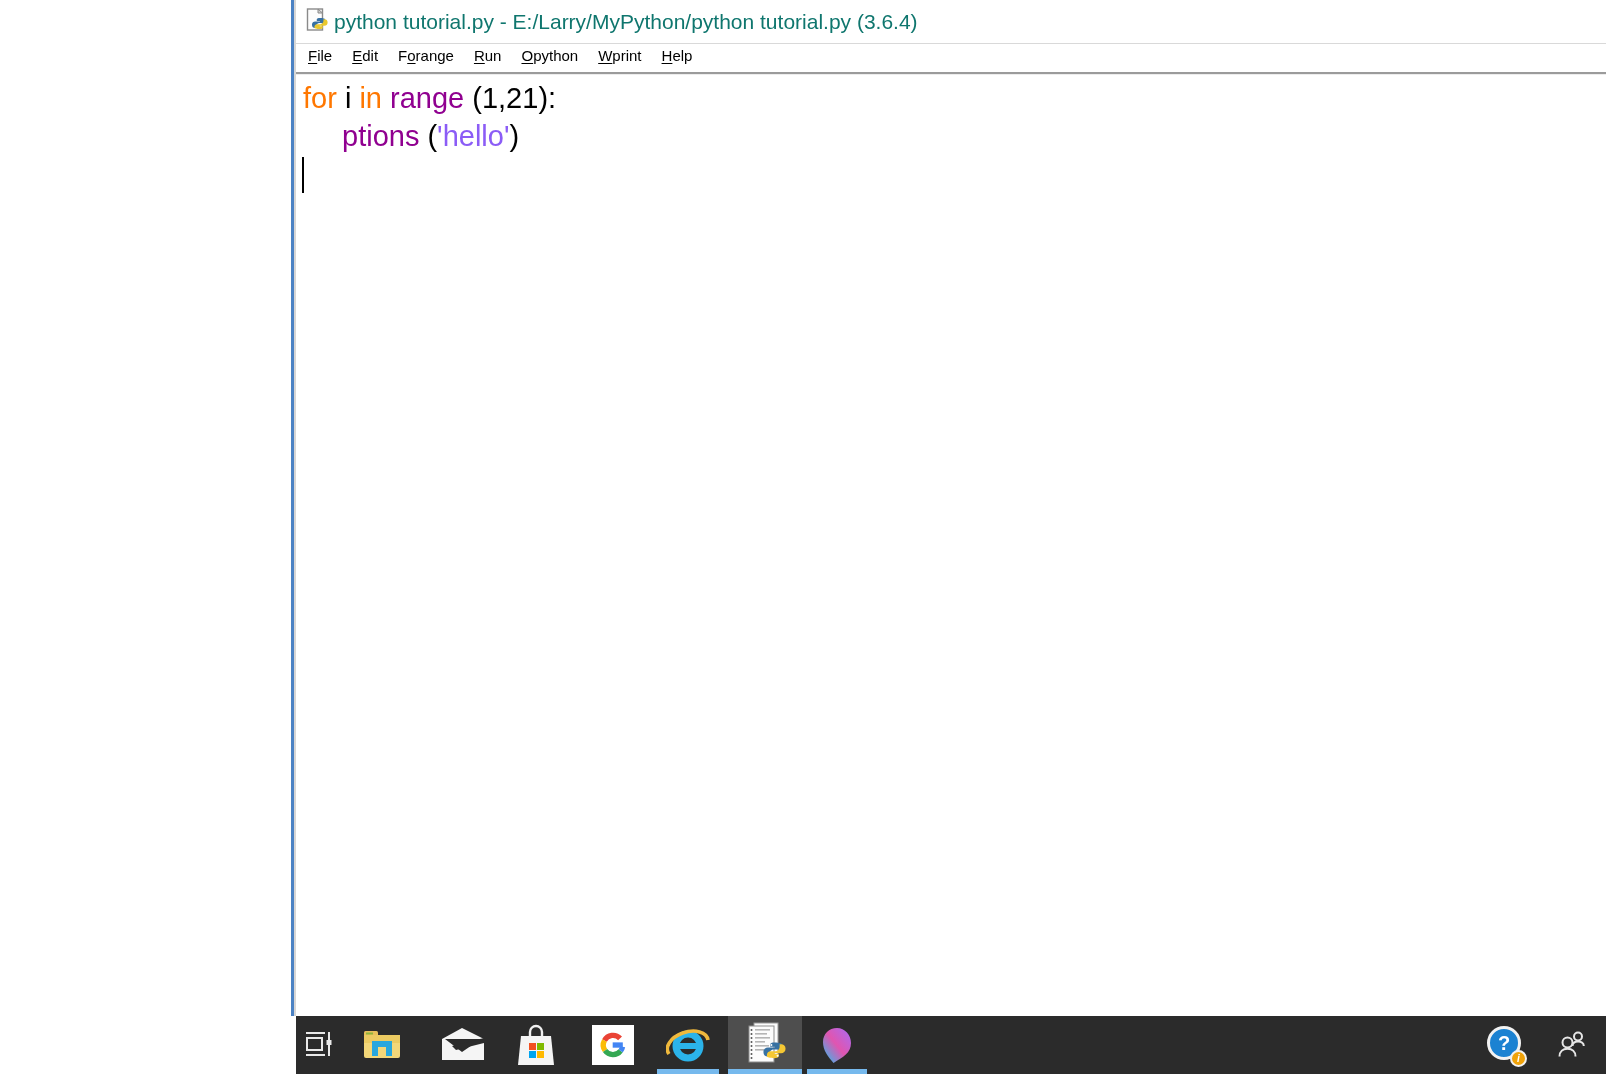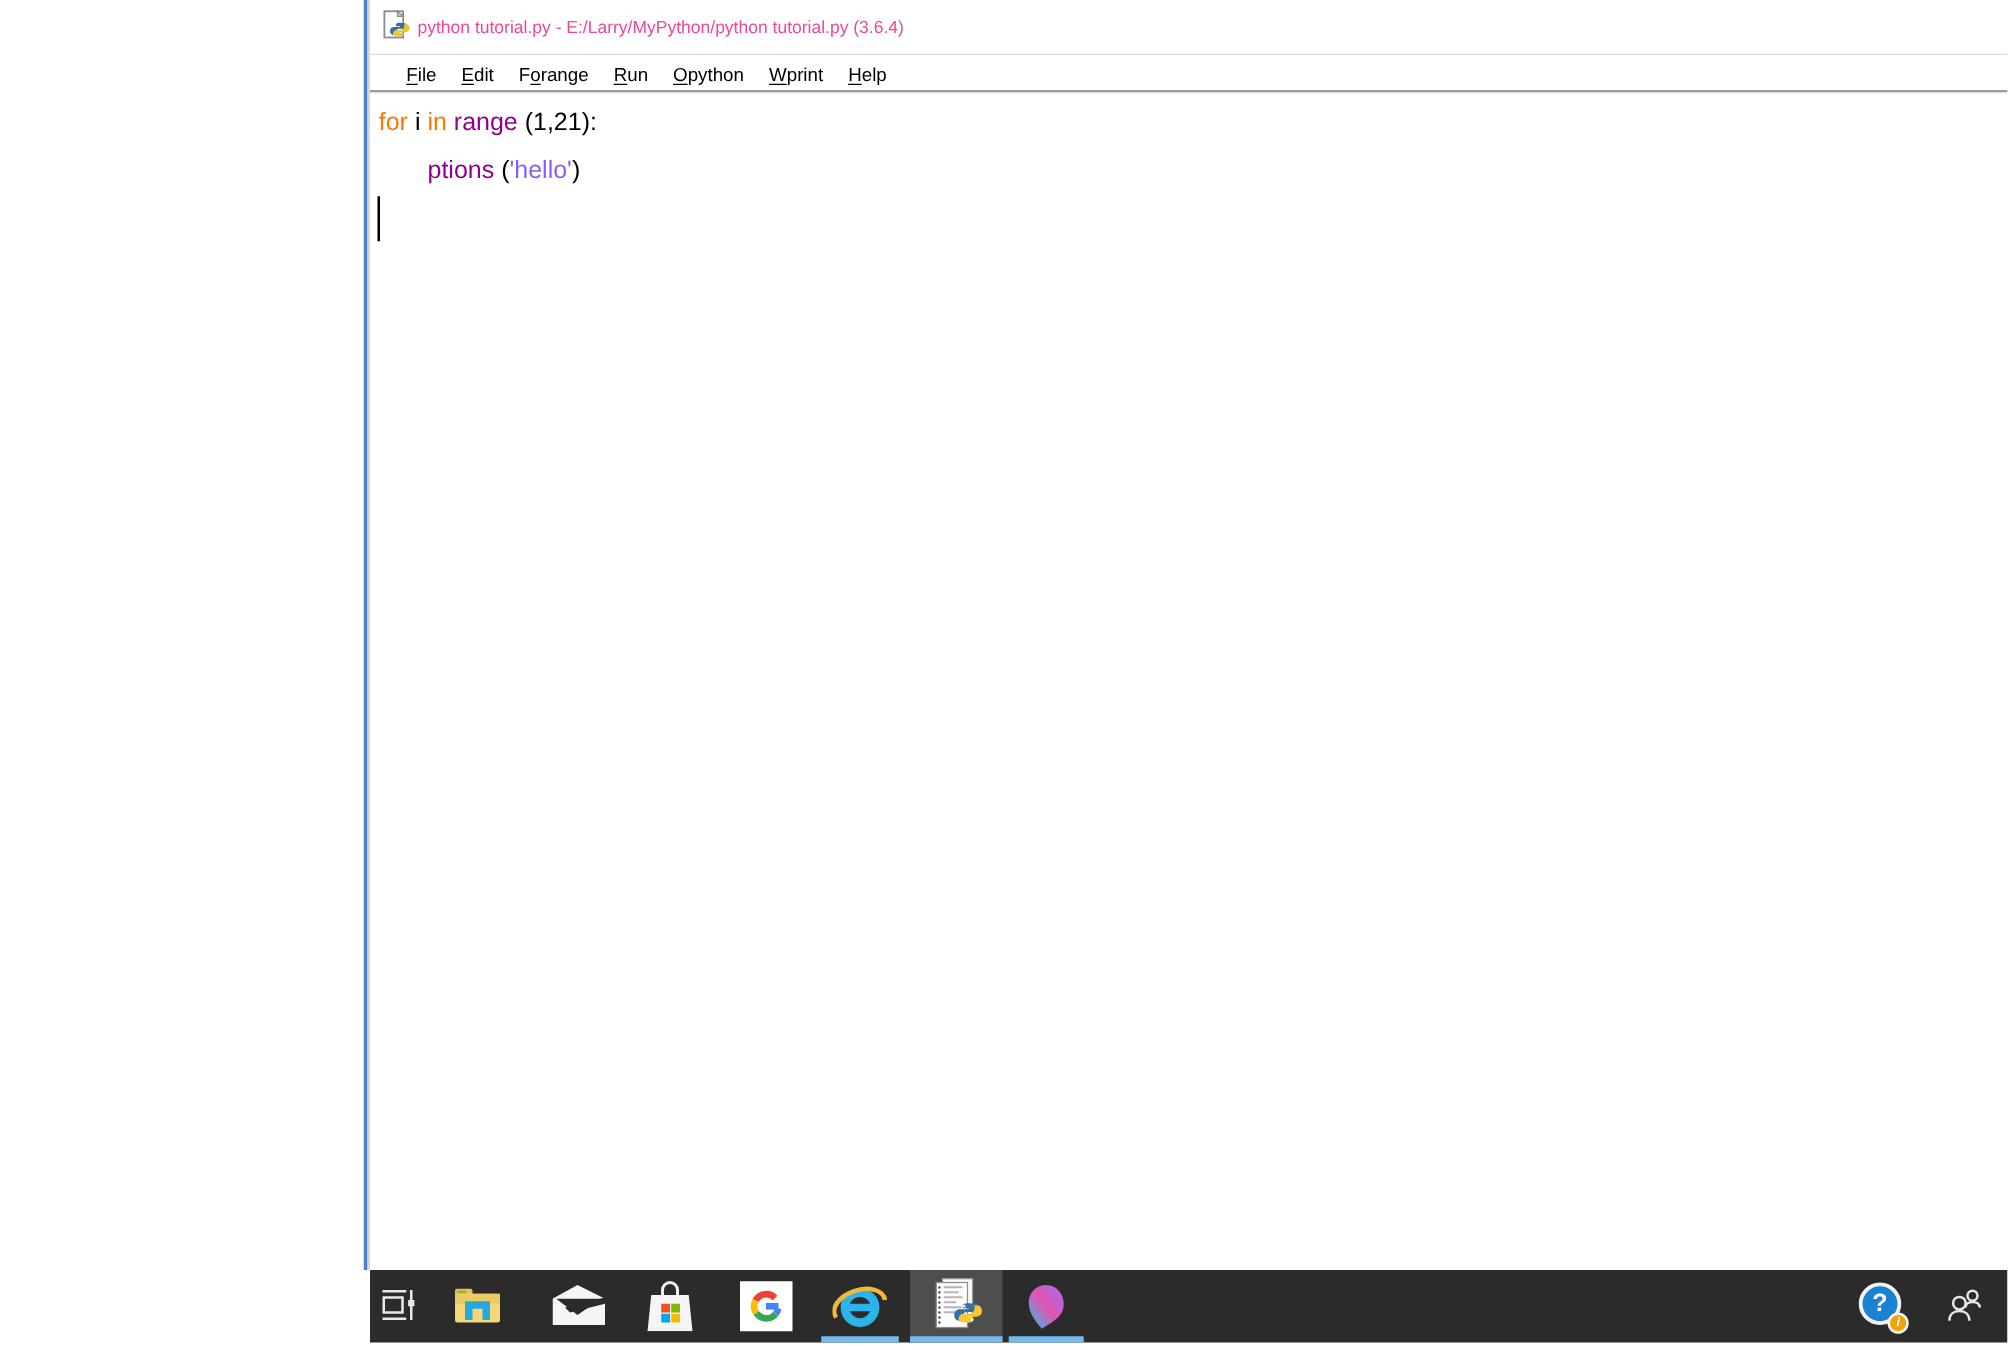--- a/index.html
+++ b/index.html
@@ -8,33 +8,33 @@
   .stage { position:relative; width:1606px; height:1080px; background:#fff; }
 
   
   .win-border-blue { position:absolute; left:291px; top:0; width:3px; height:1016px; background:var(--window-border,#4b82c4); }
   .win-border-gray { position:absolute; left:294px; top:0; width:2px; height:1016px; background:#d6d6d6; }
   .idle-window { position:absolute; left:296px; top:0; width:1310px; height:1016px; background:#fff; }
 
   .titlebar { position:absolute; left:0; top:0; width:100%; height:43px; background:#fff; }
   .title-icon { position:absolute; left:9px; top:8px; width:24px; height:27px; }
   .title-text { position:absolute; left:38px; top:0; height:43px; line-height:43px;
-                font-size:14px; color:#ec4899; white-space:nowrap; }
+                font-size:21px; color:#0f766e; white-space:nowrap; }
   .titlebar-sep { position:absolute; left:0; top:43px; width:100%; height:1px; background:#d9d9d9; }
 
   .menubar { position:absolute; left:0; top:44px; width:100%; height:28px; background:#fff;
-             display:flex; align-items:flex-end; padding-left:19px; }
+             display:flex; align-items:flex-start; padding-left:2px; }
   .menu-item { font-size:15px; color:#000; padding:3px 10px; cursor:default; white-space:pre; }
   .menu-item u { text-decoration:underline; text-underline-offset:2px; }
   .menu-border-a { position:absolute; left:0; top:72px; width:100%; height:2px; background:#9b9b9b; }
   .menu-border-b { position:absolute; left:0; top:74px; width:100%; height:1px; background:#ededed; }
 
   
   .editor { position:absolute; left:0; top:75px; width:100%; height:941px; background:#fff; }
-  .code-line { position:absolute; white-space:pre; font-size:20px; line-height:38px; color:#000; }
+  .code-line { position:absolute; white-space:pre; font-size:29px; line-height:38px; color:#000; }
   .line-1 { left:7px;  top:4px;  }
   .line-2 { left:46px; top:42px; }
   .cursor { position:absolute; left:6px; top:82px; width:2px; height:36px; background:#000; }
 
   
   .taskbar { position:absolute; left:296px; top:1016px; width:1310px; height:58px;
              background:var(--taskbar-bg,#2b2b2b); }
   .tb-btn { position:absolute; top:0; height:58px; background:transparent; border:none;
             display:flex; align-items:center; justify-content:center; cursor:default; }
   .tb-btn.running::after { content:""; position:absolute; left:0; bottom:0; width:100%; height:5px;

